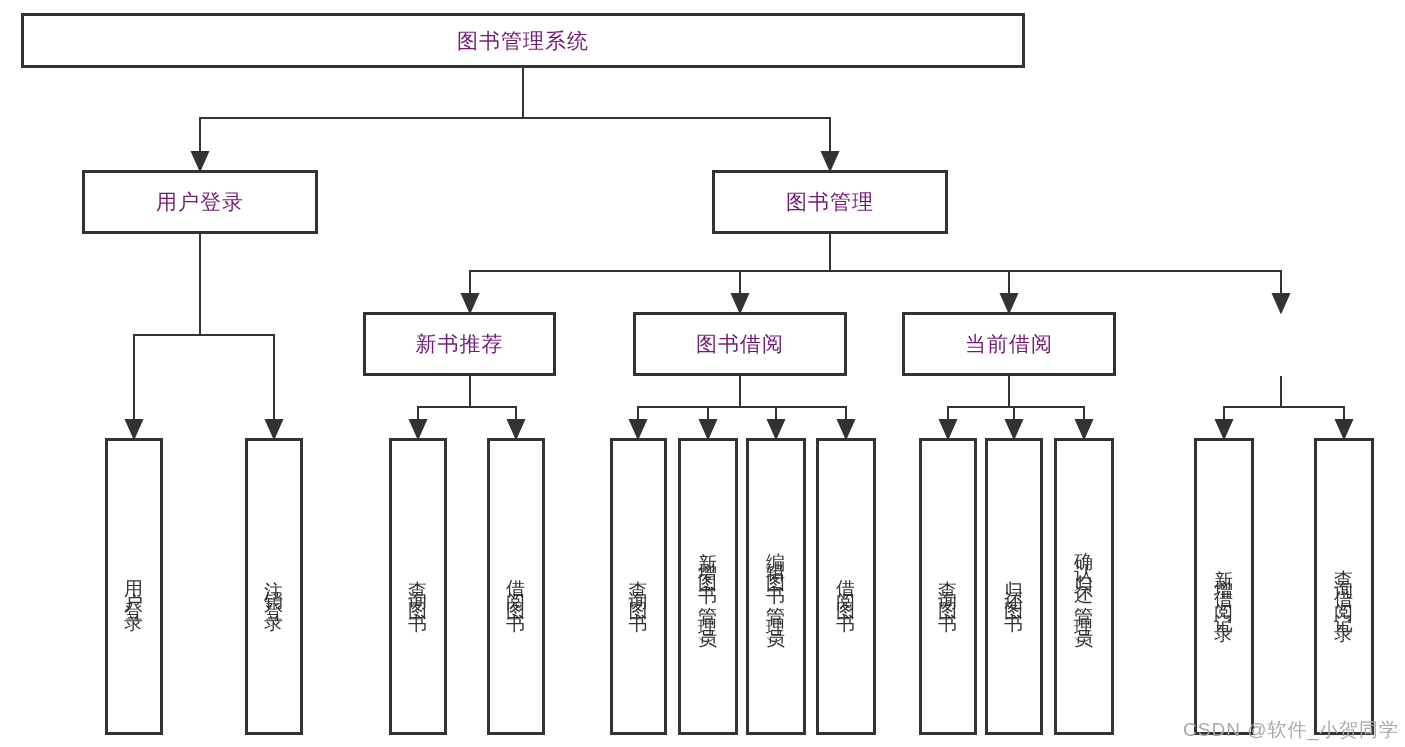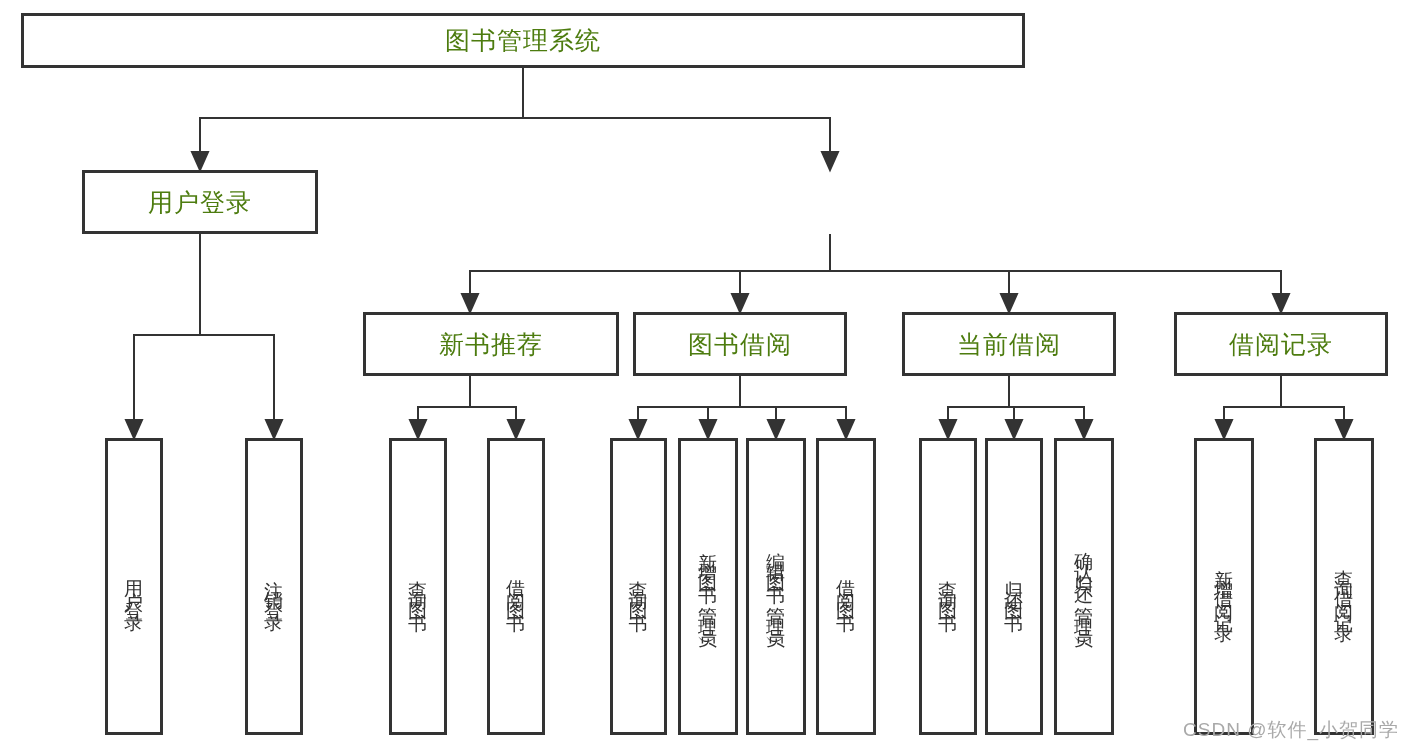--- a/index.html
+++ b/index.html
@@ -20,23 +20,23 @@
   .node {
     position: absolute;
     background: #ffffff;
     border: 3px solid #333333;
     display: flex;
     align-items: center;
     justify-content: center;
     text-align: center;
   }
   .node.h span {
-    font-size: 25px;
+    font-size: 21px;
     letter-spacing: 1px;
-    color: #4d7c0f;
+    color: #701a75;
     white-space: nowrap;
   }
   .node.v span {
     writing-mode: vertical-rl;
     text-orientation: mixed;
     font-size: 19px;
     letter-spacing: 11px;
     line-height: 1;
     color: #333;
     white-space: nowrap;
@@ -133,33 +133,33 @@
     </g>
   </svg>
 
   <div class="node h" style="left:21px;top:13px;width:1004px;height:55px">
     <span>图书管理系统</span>
   </div>
 
   <div class="node h" style="left:82px;top:170px;width:236px;height:64px">
     <span>用户登录</span>
   </div>
-
-  <div class="node h" style="left:363px;top:312px;width:256px;height:64px">
+  <div class="node h" style="left:712px;top:170px;width:236px;height:64px">
+    <span>图书管理</span>
+  </div>
+
+  <div class="node h" style="left:363px;top:312px;width:193px;height:64px">
     <span>新书推荐</span>
   </div>
   <div class="node h" style="left:902px;top:312px;width:214px;height:64px">
     <span>当前借阅</span>
   </div>
   <div class="node h" style="left:633px;top:312px;width:214px;height:64px">
     <span>图书借阅</span>
   </div>
-  <div class="node h" style="left:1174px;top:312px;width:214px;height:64px">
-    <span>借阅记录</span>
-  </div>
 
   <div class="node v" style="left:105px;top:438px;width:58px;height:297px">
     <span>用户登录</span>
   </div>
   <div class="node v" style="left:245px;top:438px;width:58px;height:297px">
     <span>注销登录</span>
   </div>
 
   <div class="node v" style="left:389px;top:438px;width:58px;height:297px">
     <span>查询图书</span>

